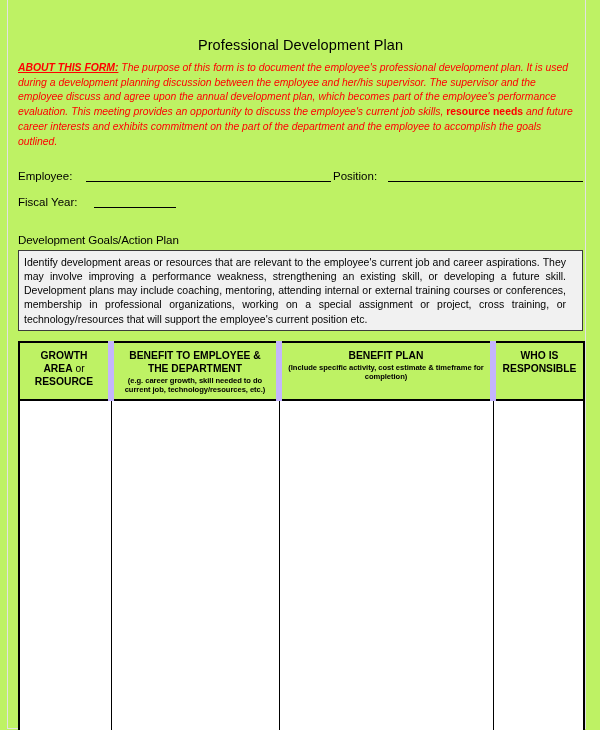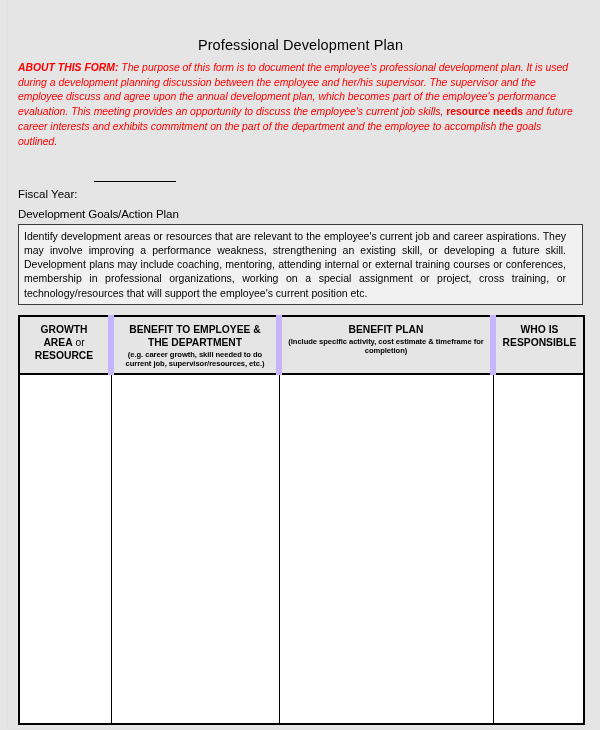--- a/index.html
+++ b/index.html
@@ -13,21 +13,21 @@
     height: 730px;
     font-family: "Liberation Sans", sans-serif;
     overflow: hidden;
   }
 
   
   .page {
     position: relative;
     width: 600px;
     height: 730px;
-    background: #e5e5e5;
+    background: #bef264;
     box-sizing: border-box;
   }
   .page-border {
     position: absolute;
     left: 7px;
     top: 0px;
     width: 579px;
     height: 729px;
     border: 1px solid #e2e2e2;
     border-top: none;
@@ -59,20 +59,21 @@
     color: #ff0000;
     font-style: italic;
     font-size: 10.4px;
     line-height: 1.42;
     text-align: left;
     width: 565px;
   }
   .about-block .lead {
     font-weight: bold;
     font-style: italic;
+    text-decoration: underline;
   }
   .about-block .emph {
     font-weight: bold;
     font-style: normal;
   }
 
   
   .fields {
     margin-top: 18px;
   }
@@ -89,21 +90,21 @@
   .rule {
     display: inline-block;
     border-bottom: 1.3px solid #000;
     height: 11px;
     vertical-align: baseline;
   }
   .f-employee    { position: absolute; left: 0px;   top: 2px; }
   .r-employee    { position: absolute; left: 68px;  top: 2px; width: 245px; }
   .f-position    { position: absolute; left: 315px; top: 2px; }
   .r-position    { position: absolute; left: 370px; top: 2px; width: 195px; }
-  .f-fiscal      { position: absolute; left: 0px;   top: 20px; }
+  .f-fiscal      { position: absolute; left: 0px;   top: 2px; }
   .r-fiscal      { position: absolute; left: 76px;  top: 2px; width: 82px; }
 
   
   .section-heading {
     margin-top: 13px;
     font-size: 11.6px;
     font-weight: normal;
     color: #000;
     letter-spacing: -0.1px;
   }
@@ -179,20 +180,27 @@
   <div class="content">
 
     <h1 class="doc-title">Professional Development Plan</h1>
 
     <div class="about-block">
       <span class="lead">ABOUT THIS FORM:</span><span> The purpose of this form is to document the employee's professional development plan.  It is used during a development planning discussion between the employee and her/his supervisor. The supervisor and the employee discuss and agree upon the annual development plan, which becomes part of the employee's performance evaluation. This meeting provides an opportunity to discuss the employee's current job skills, </span><span class="emph">resource needs</span><span> and future career interests and exhibits commitment on the part of the department and the employee to accomplish the goals outlined.</span>
     </div>
 
     <div class="fields">
 
+      <div class="field-row">
+        <span class="field-label f-employee">Employee:</span>
+        <span class="rule r-employee"></span>
+
+        <span class="field-label f-position">Position:</span>
+        <span class="rule r-position"></span>
+      </div>
 
       <div class="field-row">
         <span class="field-label f-fiscal">Fiscal Year:</span>
         <span class="rule r-fiscal"></span>
       </div>
 
     </div>
 
     <div class="section-heading">Development Goals/Action Plan</div>
 
@@ -208,21 +216,21 @@
       <thead>
         <tr>
           <th>
             <span>GROWTH</span><br>
             <span>AREA</span><span class="th-soft"> or </span><br>
             <span>RESOURCE</span>
           </th>
           <th>
             <span>BENEFIT TO EMPLOYEE &amp;</span><br>
             <span>THE DEPARTMENT</span>
-            <span class="th-sub">(e.g. career growth, skill needed to do current job, supervisor/resources, etc.)</span>
+            <span class="th-sub">(e.g. career growth, skill needed to do current job, technology/resources, etc.)</span>
           </th>
           <th>
             <span>BENEFIT PLAN</span>
             <span class="th-sub">(Include specific activity, cost estimate &amp; timeframe for completion)</span>
           </th>
           <th>
             <span>WHO IS</span><br>
             <span>RESPONSIBLE</span>
           </th>
         </tr>

